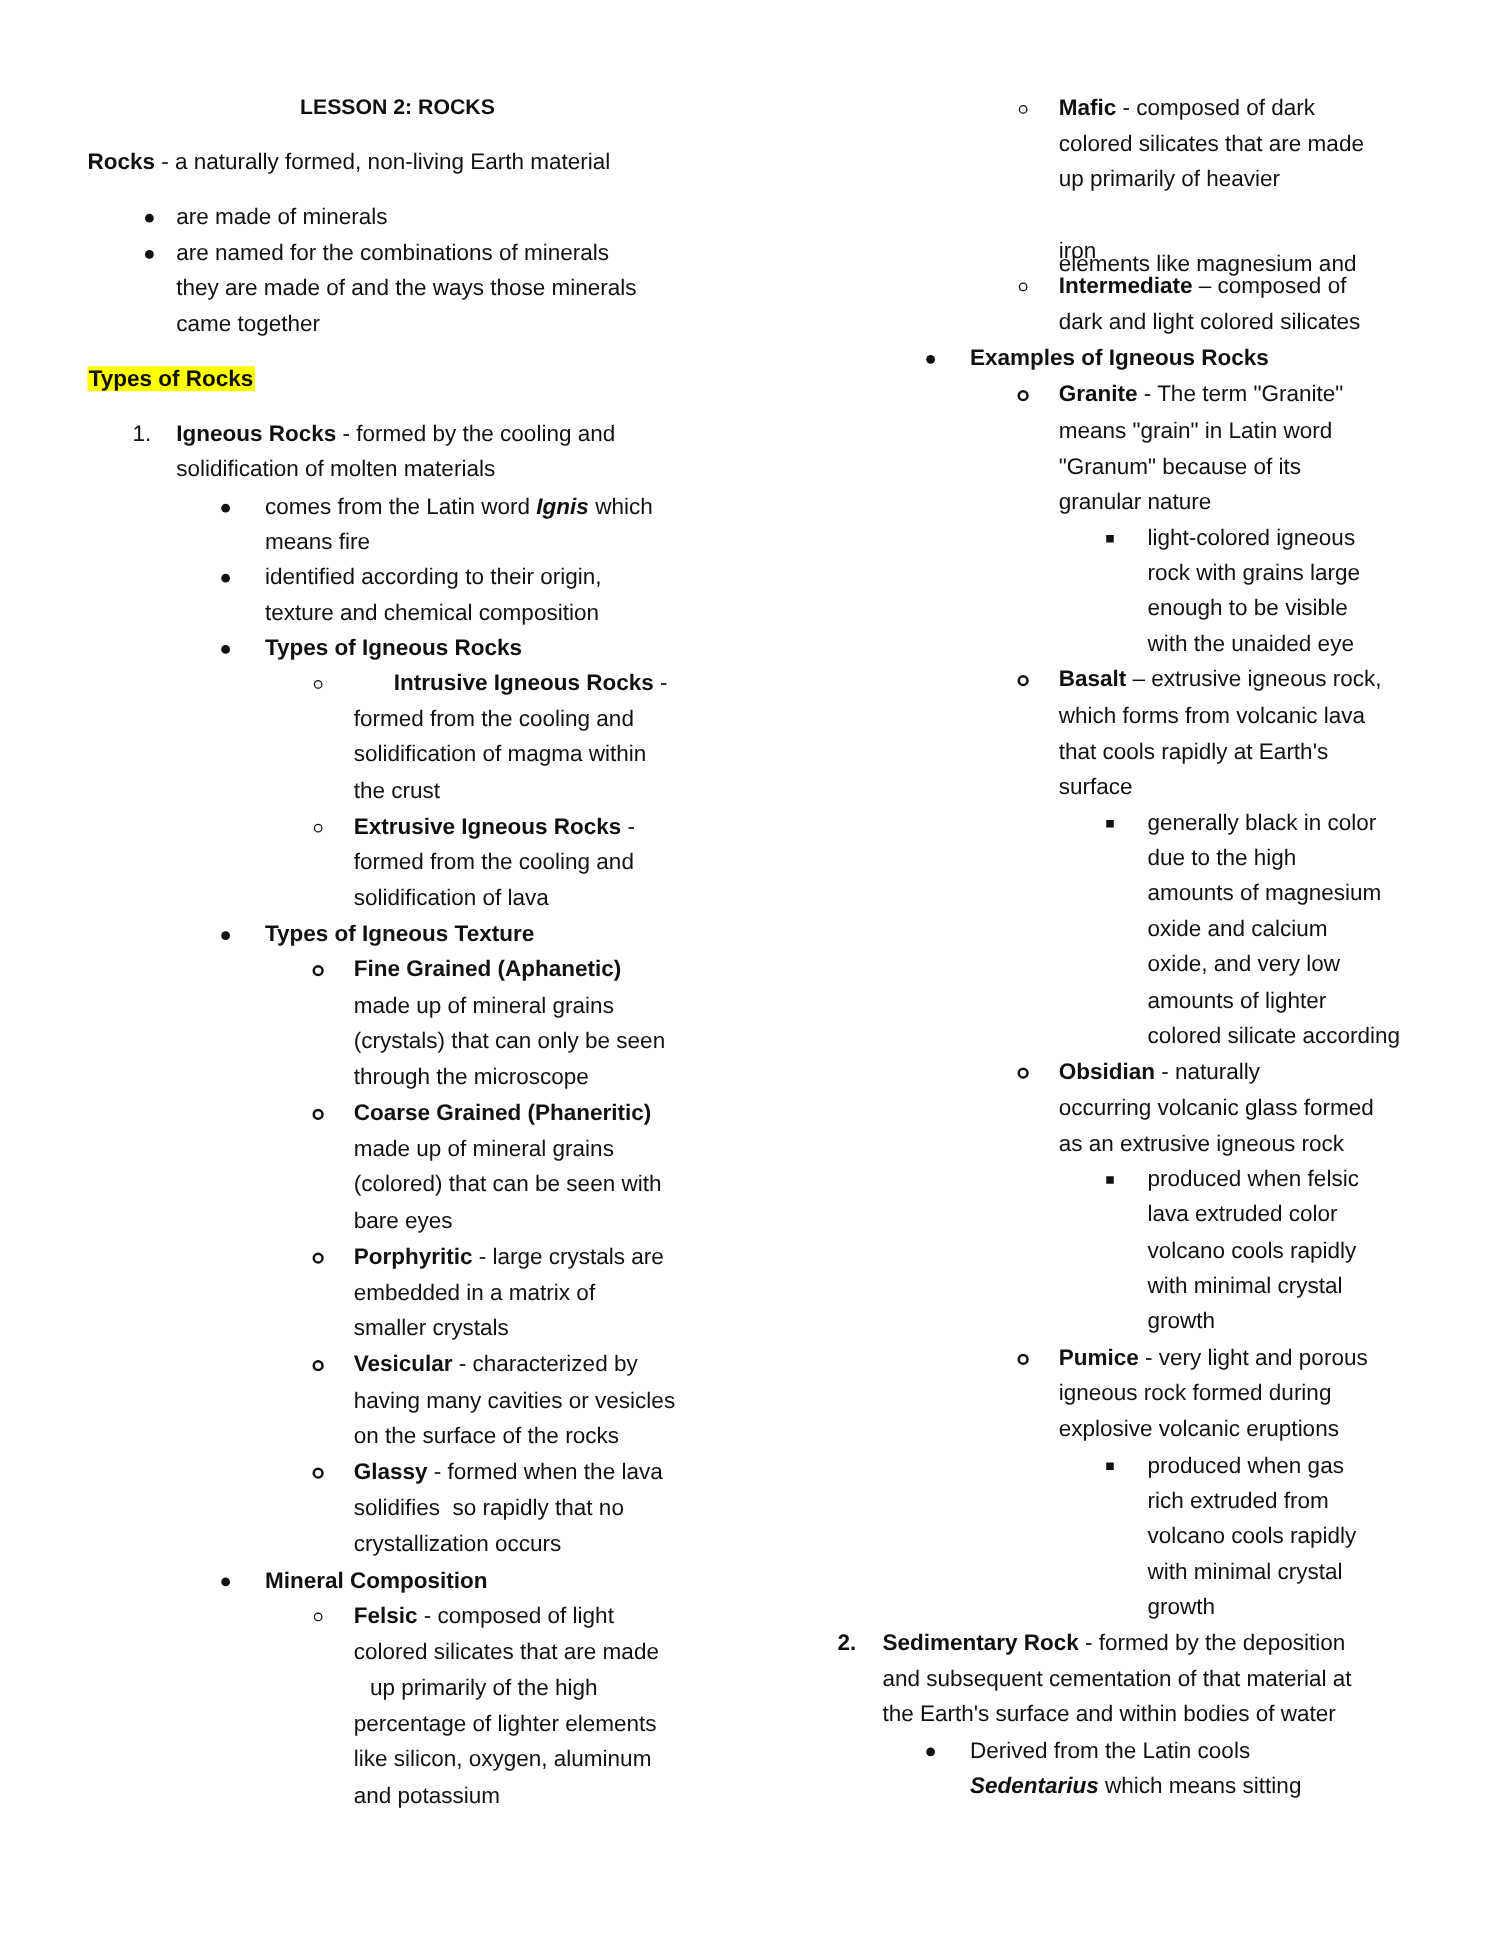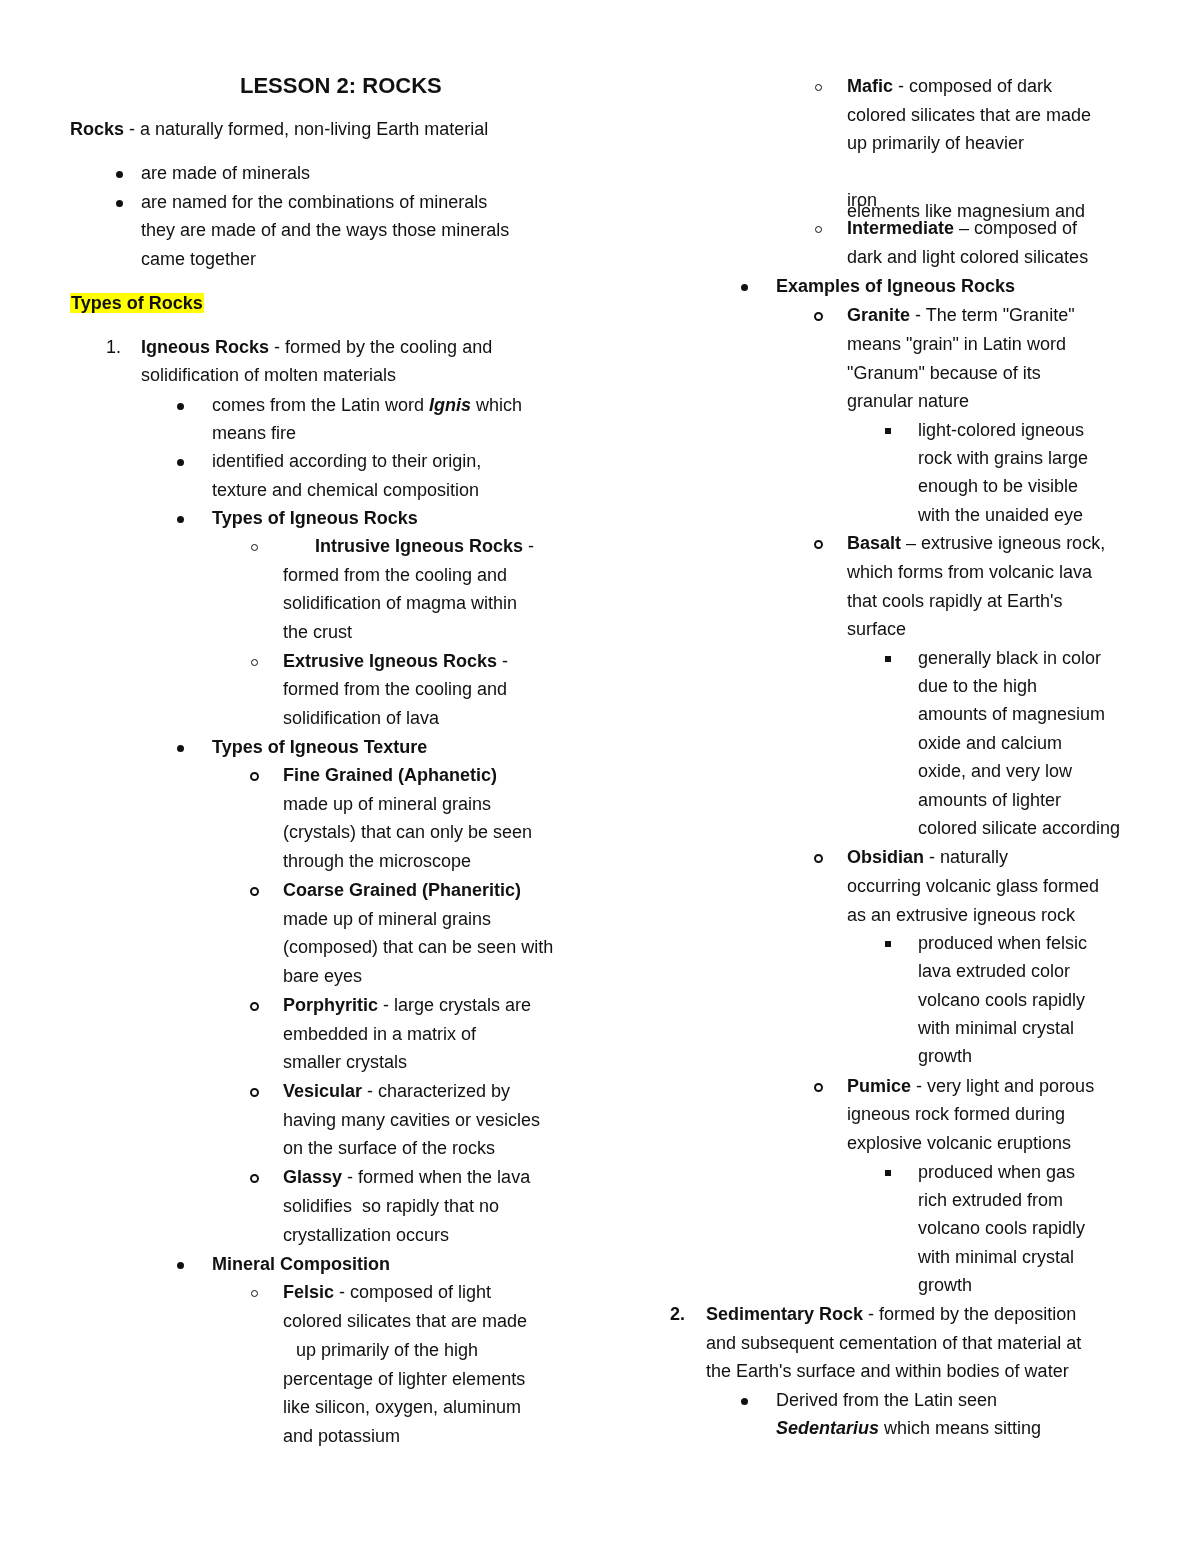--- a/index.html
+++ b/index.html
@@ -3,21 +3,21 @@
 <meta charset="utf-8">
 <style>
   html, body { margin: 0; padding: 0; background: #ffffff; }
   body { width: 1200px; height: 1553px; position: relative; overflow: hidden;
          font-family: "Liberation Sans", "DejaVu Sans", sans-serif; color: #111; }
   .page { position: absolute; left: 0; top: 0; width: 1200px; height: 1553px; }
   .col { position: absolute; top: 0; }
   .col-left { left: 0; width: 600px; }
   .col-right { left: 600px; width: 600px; }
   .line { position: absolute; font-size: 18px; line-height: 28.5px; white-space: nowrap; }
-  .title { font-weight: bold; font-size: 22px; }
+  .title { font-weight: bold; font-size: 17px; }
   .marker { position: absolute; font-size: 18px; line-height: 28.5px; }
   .b { font-weight: bold; }
   .i { font-style: italic; font-weight: bold; }
   .hl { background: #ffff00; font-weight: bold; padding: 0 1px; }
   .dot { display: inline-block; width: 7px; height: 7px; border-radius: 50%; background: #111; vertical-align: middle; }
   .ring { display: inline-block; width: 7px; height: 7px; border-radius: 50%; border: 1.4px solid #111; box-sizing: border-box; vertical-align: middle; }
   .ringb { display: inline-block; width: 9px; height: 9px; border-radius: 50%; border: 2.4px solid #111; box-sizing: border-box; vertical-align: middle; }
   .sq { display: inline-block; width: 6px; height: 6px; background: #111; vertical-align: middle; }
 </style>
 </head>
@@ -71,21 +71,21 @@
 
     <span class="marker" style="left:250px; top:761px;"><span class="ringb"></span></span>
     <div class="line b" style="left:283px; top:761px;">Fine Grained (Aphanetic)</div>
     <div class="line" style="left:283px; top:790px;">made up of mineral grains</div>
     <div class="line" style="left:283px; top:818px;">(crystals) that can only be seen</div>
     <div class="line" style="left:283px; top:847px;">through the microscope</div>
 
     <span class="marker" style="left:250px; top:876px;"><span class="ringb"></span></span>
     <div class="line b" style="left:283px; top:876px;">Coarse Grained (Phaneritic)</div>
     <div class="line" style="left:283px; top:905px;">made up of mineral grains</div>
-    <div class="line" style="left:283px; top:933px;">(composed) that can be seen with</div>
+    <div class="line" style="left:283px; top:933px;">(colored) that can be seen with</div>
     <div class="line" style="left:283px; top:962px;">bare eyes</div>
 
     <span class="marker" style="left:250px; top:991px;"><span class="ringb"></span></span>
     <div class="line" style="left:283px; top:991px;"><span class="b">Porphyritic</span><span> - large crystals are</span></div>
     <div class="line" style="left:283px; top:1020px;">embedded in a matrix of</div>
     <div class="line" style="left:283px; top:1048px;">smaller crystals</div>
 
     <span class="marker" style="left:250px; top:1077px;"><span class="ringb"></span></span>
     <div class="line" style="left:283px; top:1077px;"><span class="b">Vesicular</span><span> - characterized by</span></div>
     <div class="line" style="left:283px; top:1106px;">having many cavities or vesicles</div>
@@ -170,16 +170,16 @@
     <div class="line" style="left:318px; top:1214px;">volcano cools rapidly</div>
     <div class="line" style="left:318px; top:1243px;">with minimal crystal</div>
     <div class="line" style="left:318px; top:1271px;">growth</div>
 
     <div class="line b" style="left:70px; top:1300px;">2.</div>
     <div class="line" style="left:106px; top:1300px;"><span class="b">Sedimentary Rock</span><span> - formed by the deposition</span></div>
     <div class="line" style="left:106px; top:1329px;">and subsequent cementation of that material at</div>
     <div class="line" style="left:106px; top:1357px;">the Earth's surface and within bodies of water</div>
 
     <span class="marker" style="left:141px; top:1386px;"><span class="dot"></span></span>
-    <div class="line" style="left:176px; top:1386px;">Derived from the Latin seen</div>
+    <div class="line" style="left:176px; top:1386px;">Derived from the Latin cools</div>
     <div class="line" style="left:176px; top:1414px;"><span class="i">Sedentarius</span><span> which means sitting</span></div>
   </div>
 </div>
 
 </body></html>

